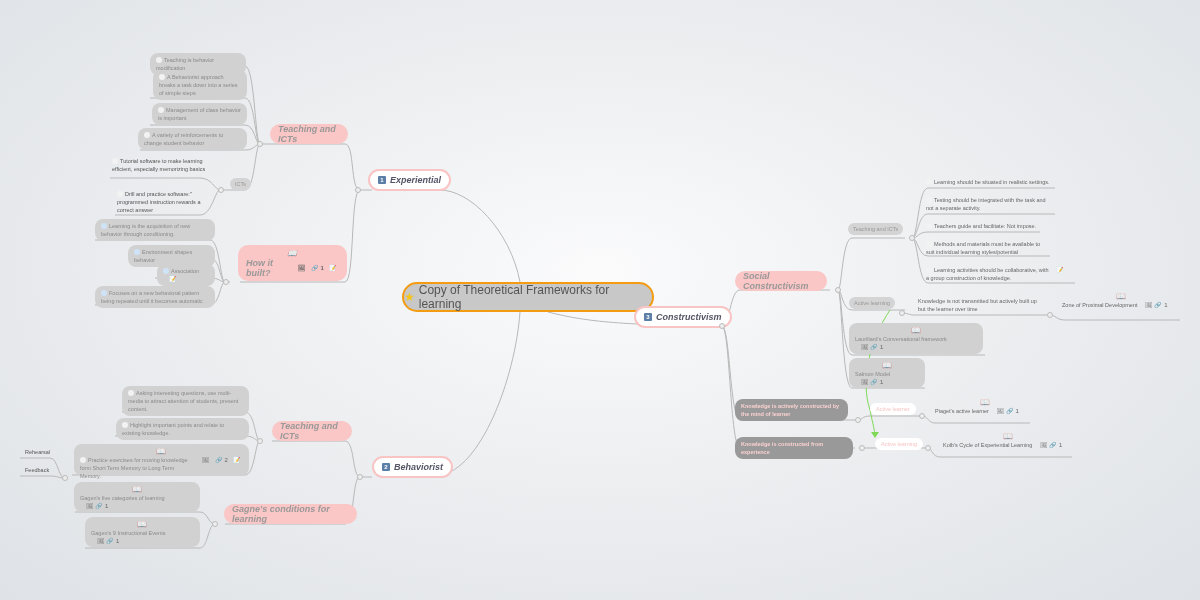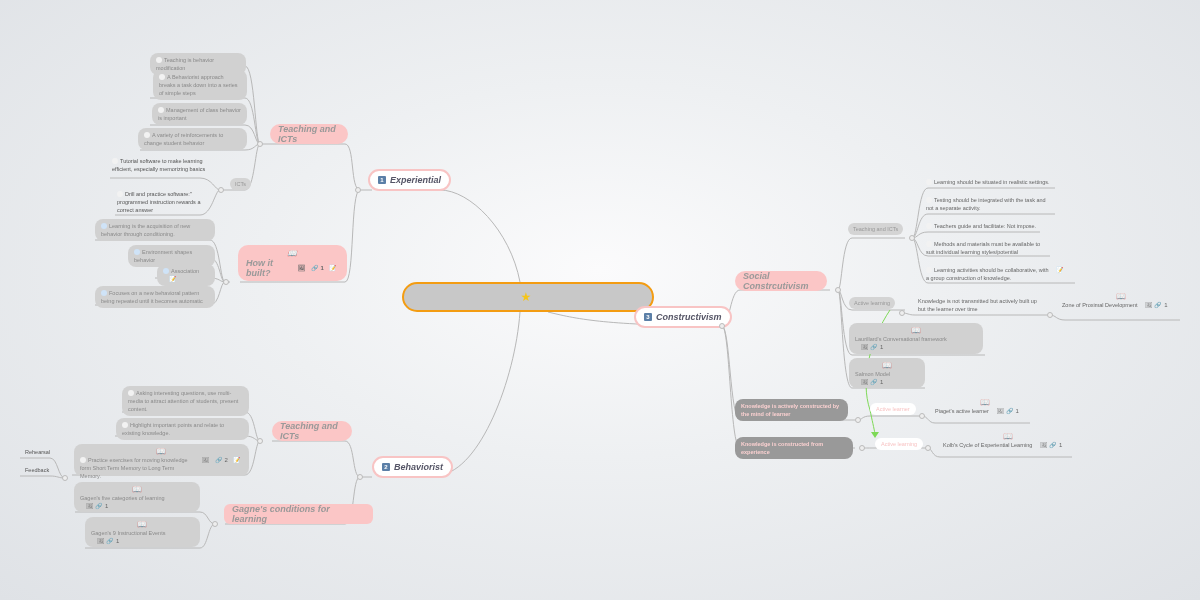--- a/index.html
+++ b/index.html
@@ -104,20 +104,21 @@
     <path d="M862,448 C866,448 866,448 875,448 L925,448"></path>
     <path d="M928,448 C932,448 932,457 940,457 L1072,457"></path>
   </g>
 
   <path d="M890,310 C870,340 860,380 870,410 C872,420 874,428 875,434" fill="none" stroke="#7ed957" stroke-width="1"></path>
   <path d="M871,432 L875,438 L879,432 Z" fill="#7ed957"></path>
 </svg>
 
 <div class="node root">
   <span class="star">★</span>
+  <span>Copy of Theoretical Frameworks for learning</span>
 </div>
 
 <div class="node main" style="left:368px;top:169px;">
   <span class="num">1</span>
   <span>Experiential</span>
 </div>
 
 <div class="node sub" style="left:270px;top:124px;width:78px;">
   <span>Teaching and ICTs</span>
 </div>
@@ -197,41 +198,41 @@
     </span>
   </div>
 </div>
 <div class="node plain" style="left:25px;top:448px;">
   <span>Rehearsal</span>
 </div>
 <div class="node plain" style="left:25px;top:466px;">
   <span>Feedback</span>
 </div>
 
-<div class="node sub" style="left:224px;top:504px;width:149px;border-radius:6px;">
+<div class="node sub" style="left:224px;top:504px;width:133px;">
   <span>Gagne's conditions for learning</span>
 </div>
 <div class="node leaf" style="left:74px;top:482px;width:126px;height:30px;">
   <span class="book">📖</span>
   <span>Gagen's five categories of learning</span>
   <span class="icons"><span>🖼</span><span>🔗</span><span>1</span></span>
 </div>
 <div class="node leaf" style="left:85px;top:517px;width:115px;height:30px;">
   <span class="book">📖</span>
   <span>Gagen's 9 Instructional Events</span>
   <span class="icons"><span>🖼</span><span>🔗</span><span>1</span></span>
 </div>
 
 <div class="node main" style="left:634px;top:306px;">
   <span class="num">3</span>
   <span>Constructivism</span>
 </div>
 
 <div class="node sub" style="left:735px;top:271px;width:92px;">
-  <span>Social Constrcutivism</span>
+  <span>Social Constructivism</span>
 </div>
 
 <div class="node tag" style="left:848px;top:223px;">
   <span>Teaching and ICTs</span>
 </div>
 <div class="node plain" style="left:926px;top:178px;width:130px;color:#666;">
   <span class="dot"></span><span>Learning should be situated in realistic settings.</span>
 </div>
 <div class="node plain" style="left:926px;top:196px;width:126px;color:#666;">
   <span class="dot"></span><span>Testing should be integrated with the task and not a separate activity.</span>

